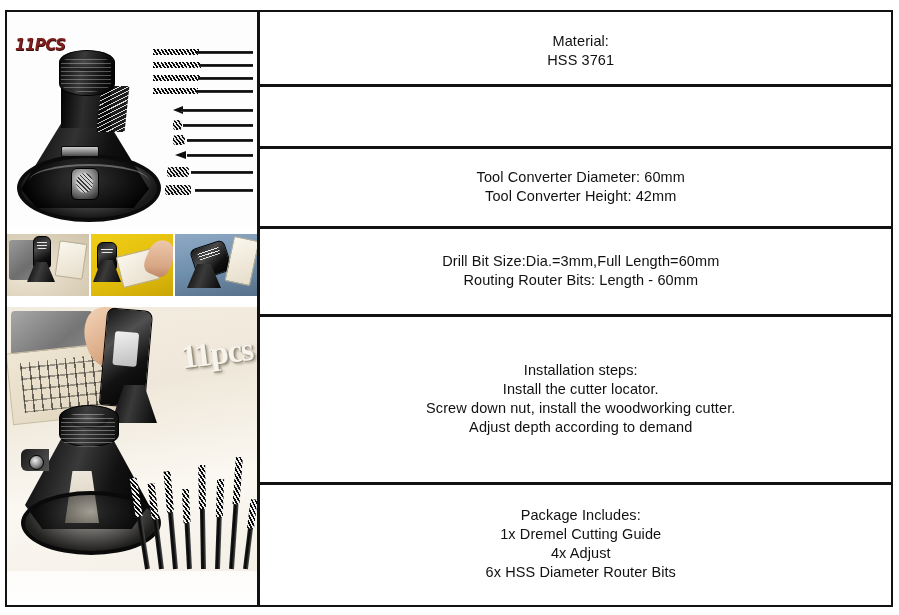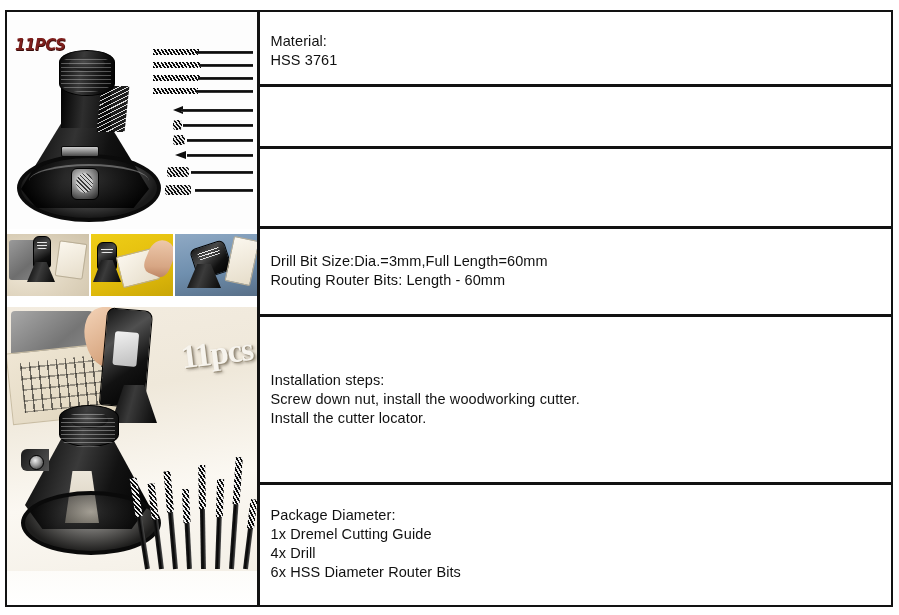--- a/index.html
+++ b/index.html
@@ -311,21 +311,21 @@
     content:""; position:absolute; left:-1px; top:0; width:7px; height:42%;
     background: repeating-linear-gradient(56deg,#0b0b0b 0 1.6px,#efefef 1.6px 3.2px);
   }
   .big-floor{
     position:absolute; left:0; right:0; bottom:0; height:36px;
     background: linear-gradient(180deg,#fdfcf9,#ffffff);
   }
 
   
   .spec-col {
-    position:absolute; left:252.5px; top:0; right:0; height:100%;
+    position:absolute; left:252.5px; top:0; right:0; height:100%;text-align:center;
   }
   .spec-row {
     position:absolute; left:0; right:0;
     box-sizing:border-box;
     padding: 0 0 0 11px;
     display:flex; flex-direction:column; justify-content:center;
   }
   .row-sep {
     position:absolute; left:0; right:0; height:2.5px; background:#121212;
   }
@@ -479,37 +479,42 @@
     <div class="spec-col">
 
       <div class="spec-row" id="row-material">
         <div class="spec-line">Material:</div>
         <div class="spec-line">HSS 3761</div>
       </div>
       <div class="row-sep" id="sep-1"></div>
 
       <div class="row-sep" id="sep-2"></div>
 
+      <div class="spec-row" id="row-converter">
+        <div class="spec-line">Tool Converter Diameter: 60mm</div>
+        <div class="spec-line">Tool Converter Height: 42mm</div>
+      </div>
       <div class="row-sep" id="sep-3"></div>
 
       <div class="spec-row" id="row-bitsize">
         <div class="spec-line">Drill Bit Size:Dia.=3mm,Full Length=60mm</div>
         <div class="spec-line">Routing Router Bits: Length - 60mm</div>
       </div>
       <div class="row-sep" id="sep-4"></div>
 
       <div class="spec-row" id="row-install">
         <div class="spec-line">Installation steps:</div>
+        <div class="spec-line">Install the cutter locator.</div>
         <div class="spec-line">Screw down nut, install the woodworking cutter.</div>
-        <div class="spec-line">Install the cutter locator.</div>
+        <div class="spec-line">Adjust depth according to demand</div>
       </div>
       <div class="row-sep" id="sep-5"></div>
 
       <div class="spec-row" id="row-package">
-        <div class="spec-line">Package Diameter:</div>
+        <div class="spec-line">Package Includes:</div>
         <div class="spec-line">1x Dremel Cutting Guide</div>
-        <div class="spec-line">4x Drill</div>
+        <div class="spec-line">4x Adjust</div>
         <div class="spec-line">6x HSS Diameter Router Bits</div>
       </div>
 
     </div>
   </div>
 </div>
 
 </body></html>

